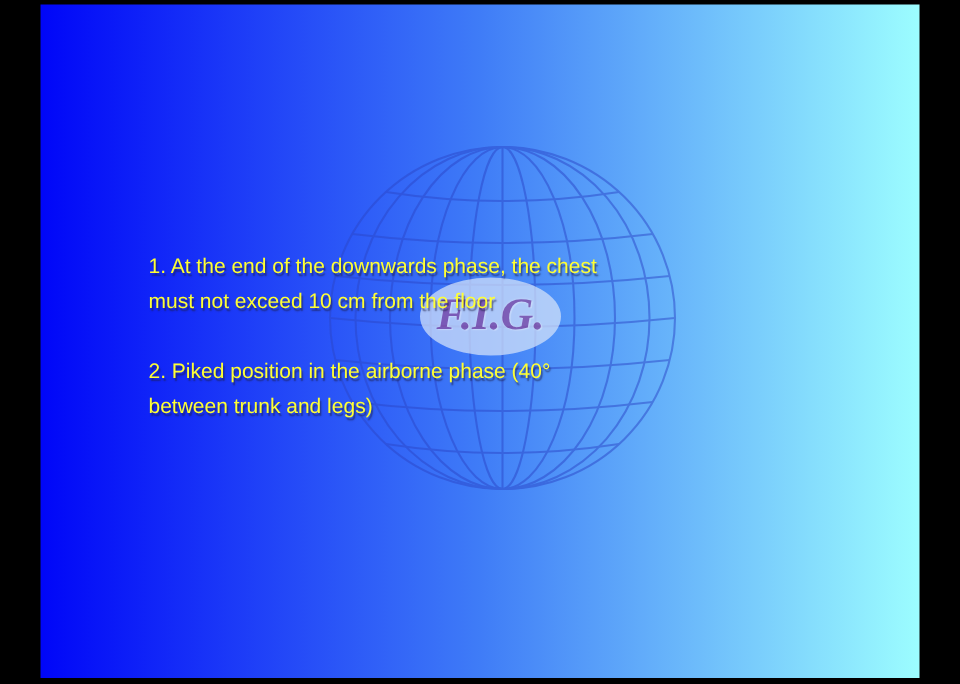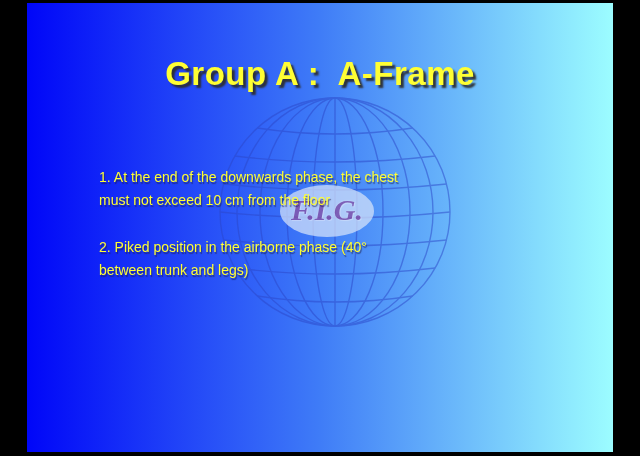--- a/index.html
+++ b/index.html
@@ -113,21 +113,20 @@
       <path d="M -115 0 Q 0 12 115 0"></path>
       <path d="M -111.5 28 Q 0 40 111.5 28"></path>
       <path d="M -100.2 56 Q 0 68 100.2 56"></path>
       <path d="M -77.7 84 Q 0 96 77.7 84"></path>
     </svg>
 
     <div class="fig-badge">
       <span class="fig-text">F.I.G.</span>
     </div>
 
-    <h1 class="title">Group A :  A-Frame</h1>
 
     <div class="body-text">
       <p>1. At the end of the downwards phase, the chest
 must not exceed 10 cm from the floor</p>
       <p>2. Piked position in the airborne phase (40°
 between trunk and legs)</p>
     </div>
 
   </div>
 </div>

